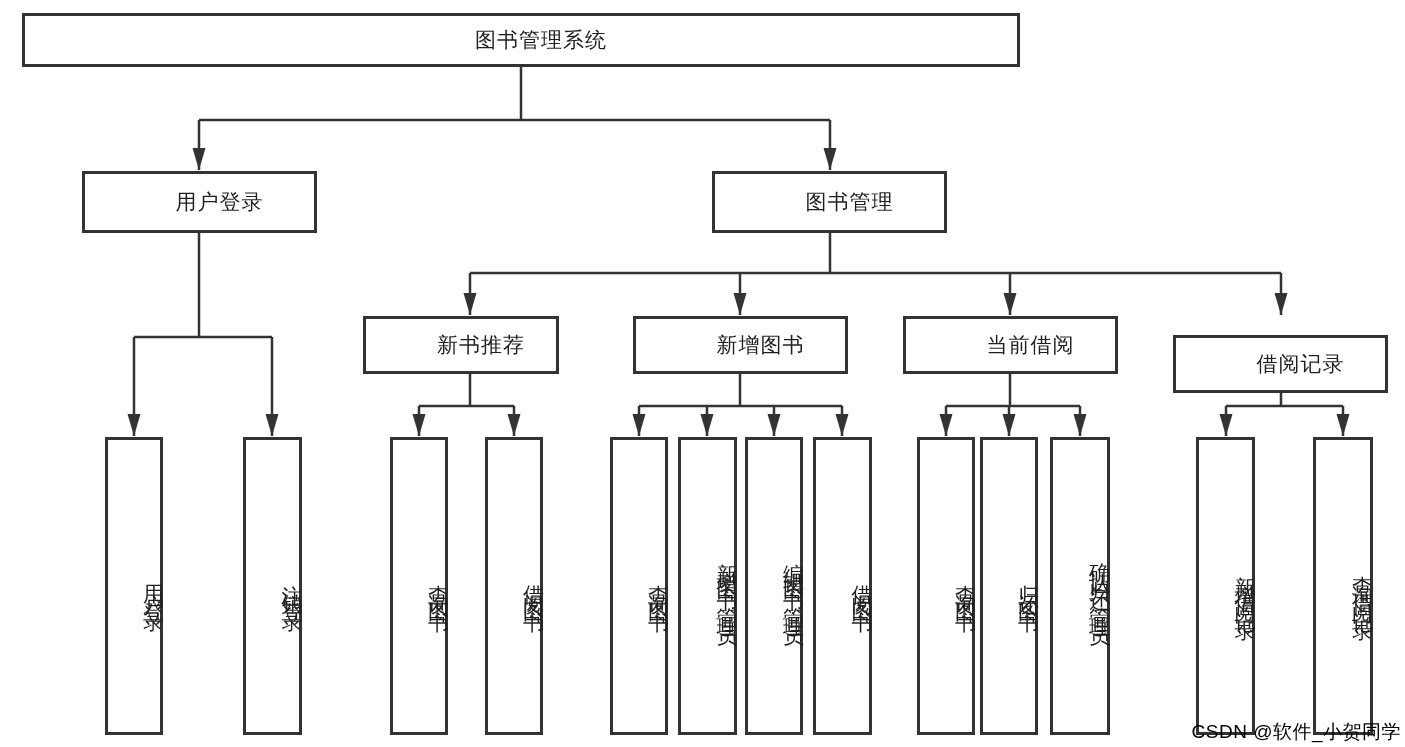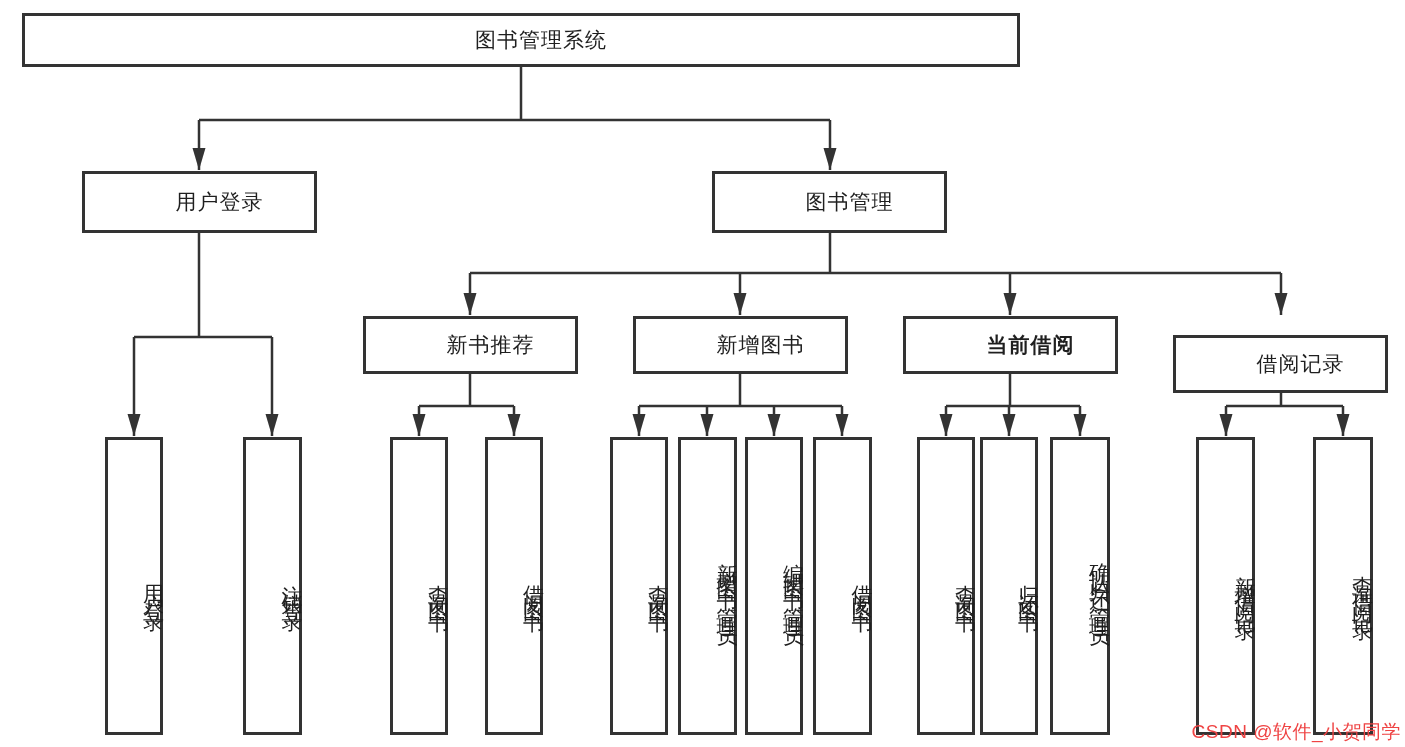--- a/index.html
+++ b/index.html
@@ -45,21 +45,21 @@
     line-height: 1.0;
     letter-spacing: 9px;
     white-space: nowrap;
   }
 
   .watermark {
     position: absolute;
     right: 4px;
     bottom: 2px;
     font-size: 19px;
-    color: #ef4444;
+    color: #000000;
     letter-spacing: 0.5px;
     z-index: 5;
     white-space: nowrap;
   }
 </style>
 </head>
 <body>
 
 <div class="canvas">
 
@@ -104,23 +104,23 @@
       <line x1="1226" y1="406" x2="1226" y2="436" marker-end="url(#arrow)"></line>
       <line x1="1343" y1="406" x2="1343" y2="436" marker-end="url(#arrow)"></line>
     </g>
   </svg>
 
   <div class="node h-node" style="left:22px; top:13px; width:998px; height:54px;">图书管理系统</div>
 
   <div class="node h-node" style="left:82px; top:171px; width:235px; height:62px;">用户登录</div>
   <div class="node h-node" style="left:712px; top:171px; width:235px; height:62px;font-family:Liberation Mono, monospace;">图书管理</div>
 
-  <div class="node h-node" style="left:363px; top:316px; width:215px; height:58px;">新书推荐</div>
+  <div class="node h-node" style="left:363px; top:316px; width:196px; height:58px;">新书推荐</div>
   <div class="node h-node" style="left:633px; top:316px; width:215px; height:58px;">新增图书</div>
-  <div class="node h-node" style="left:903px; top:316px; width:215px; height:58px;font-weight:bold;">当前借阅</div>
+  <div class="node h-node" style="left:903px; top:316px; width:215px; height:58px;">当前借阅</div>
   <div class="node h-node" style="left:1173px; top:316px; width:215px; height:58px;margin-top:19px;">借阅记录</div>
 
   <div class="node v-node" style="left:105px; top:437px; width:58px; height:298px;">
     <span class="v-text">用户登录</span>
   </div>
   <div class="node v-node" style="left:243px; top:437px; width:59px; height:298px;">
     <span class="v-text">注销登录</span>
   </div>
 
   <div class="node v-node" style="left:390px; top:437px; width:58px; height:298px;">

